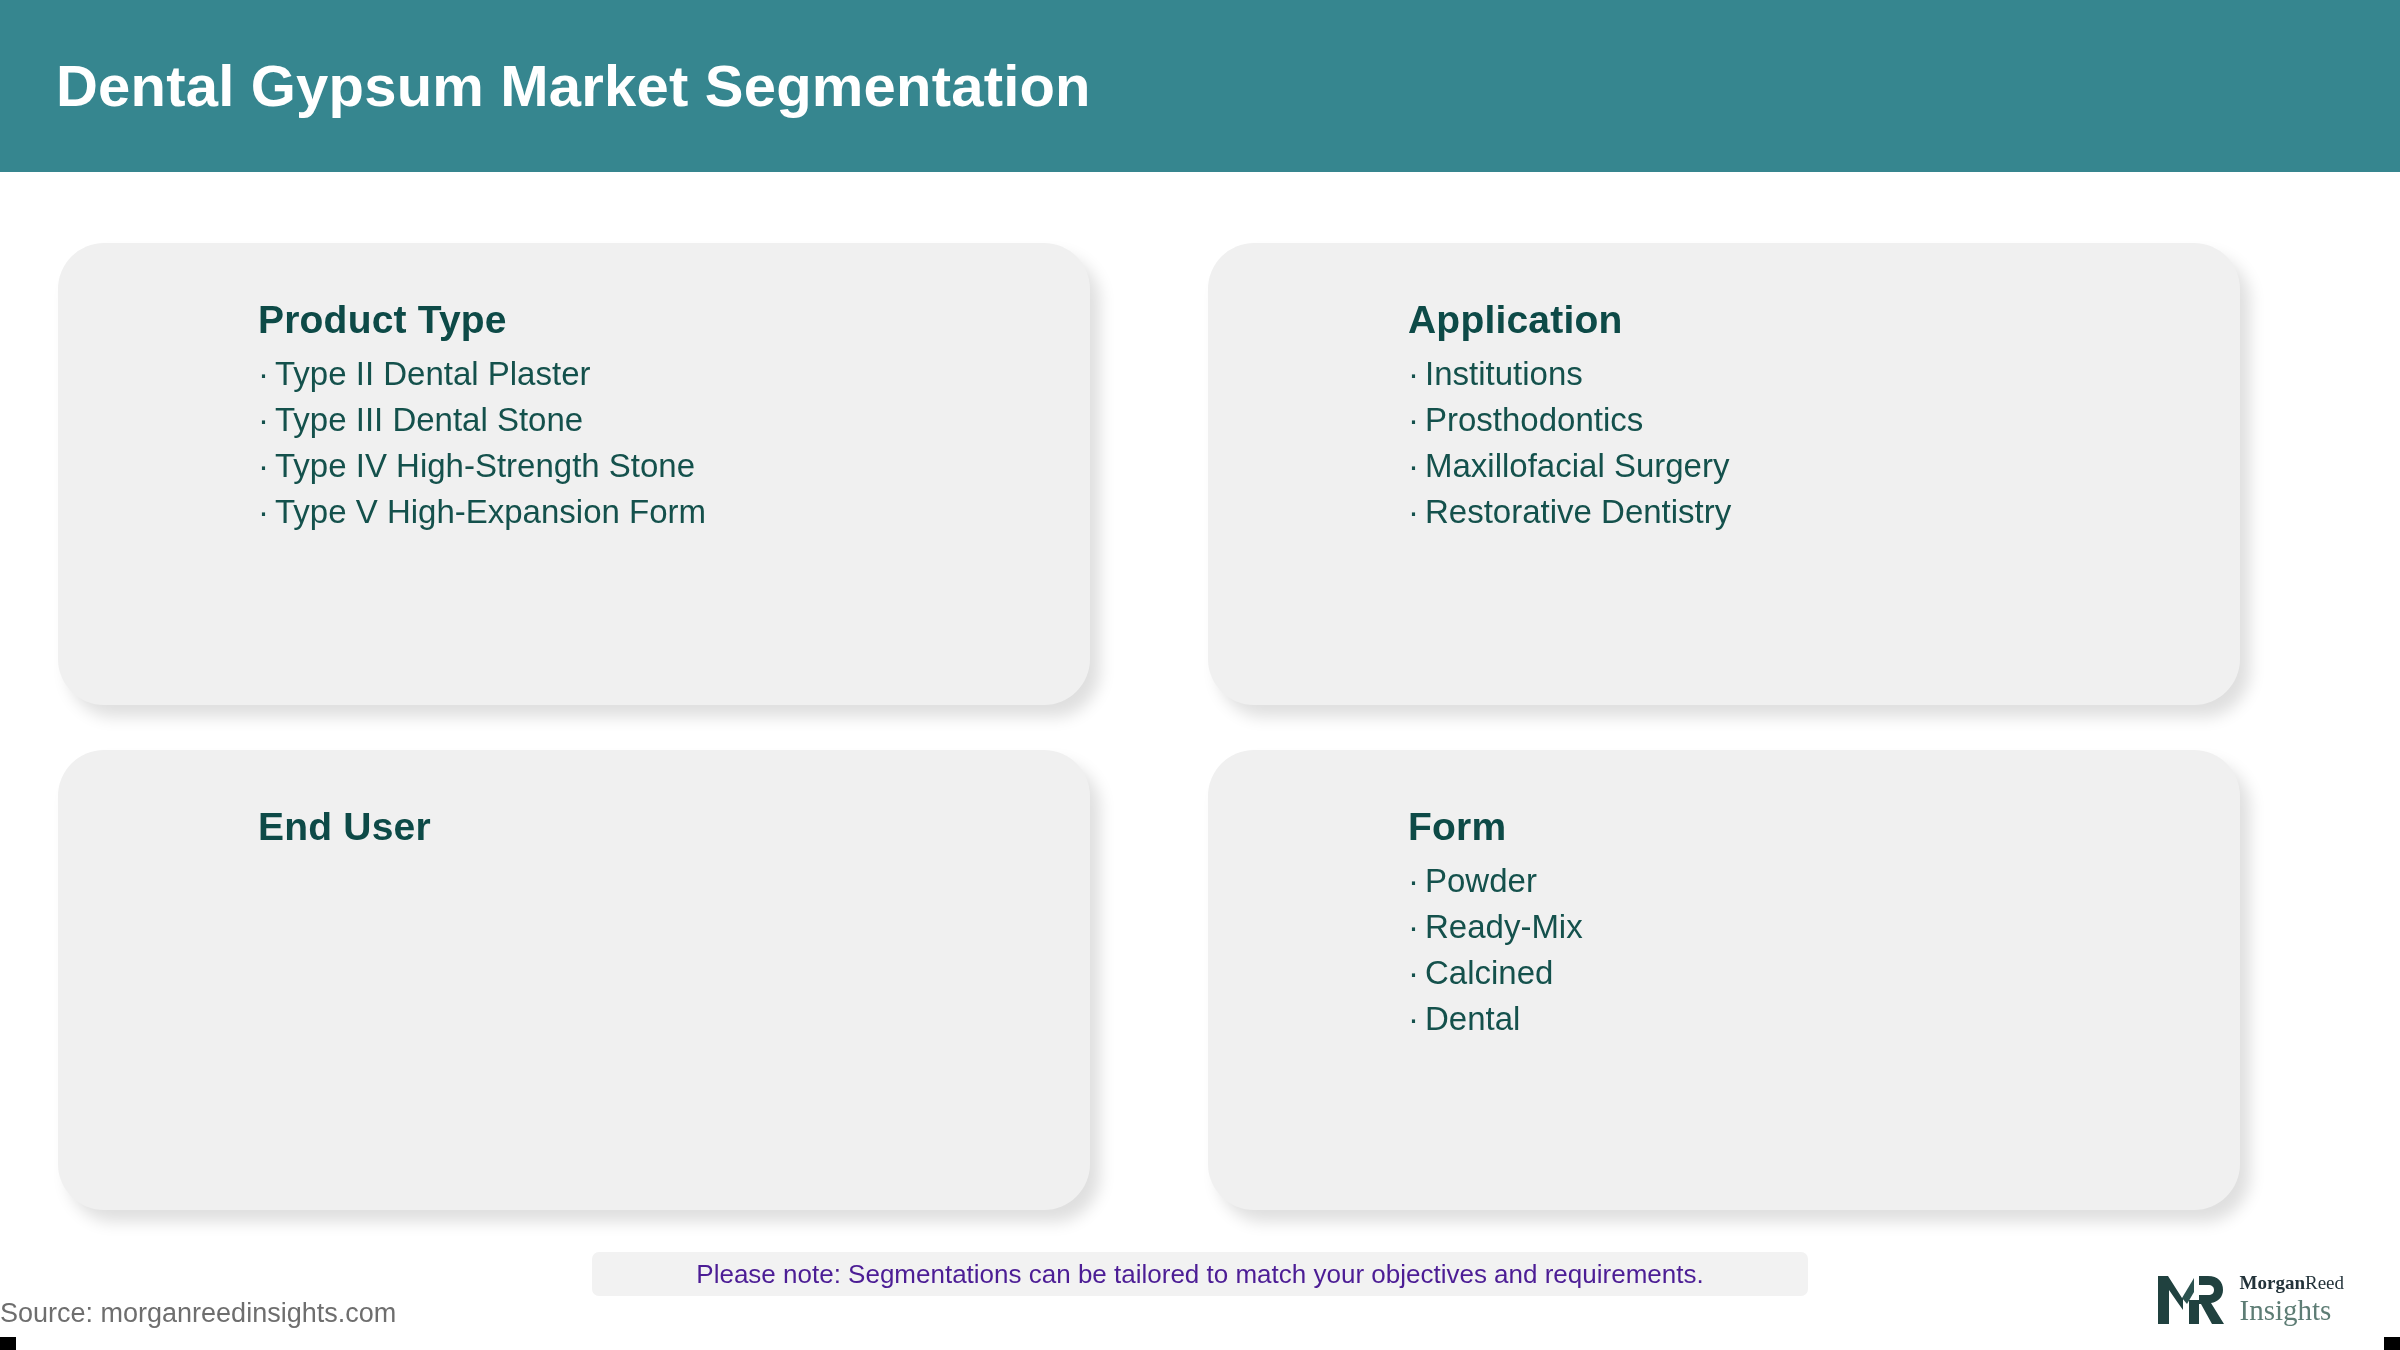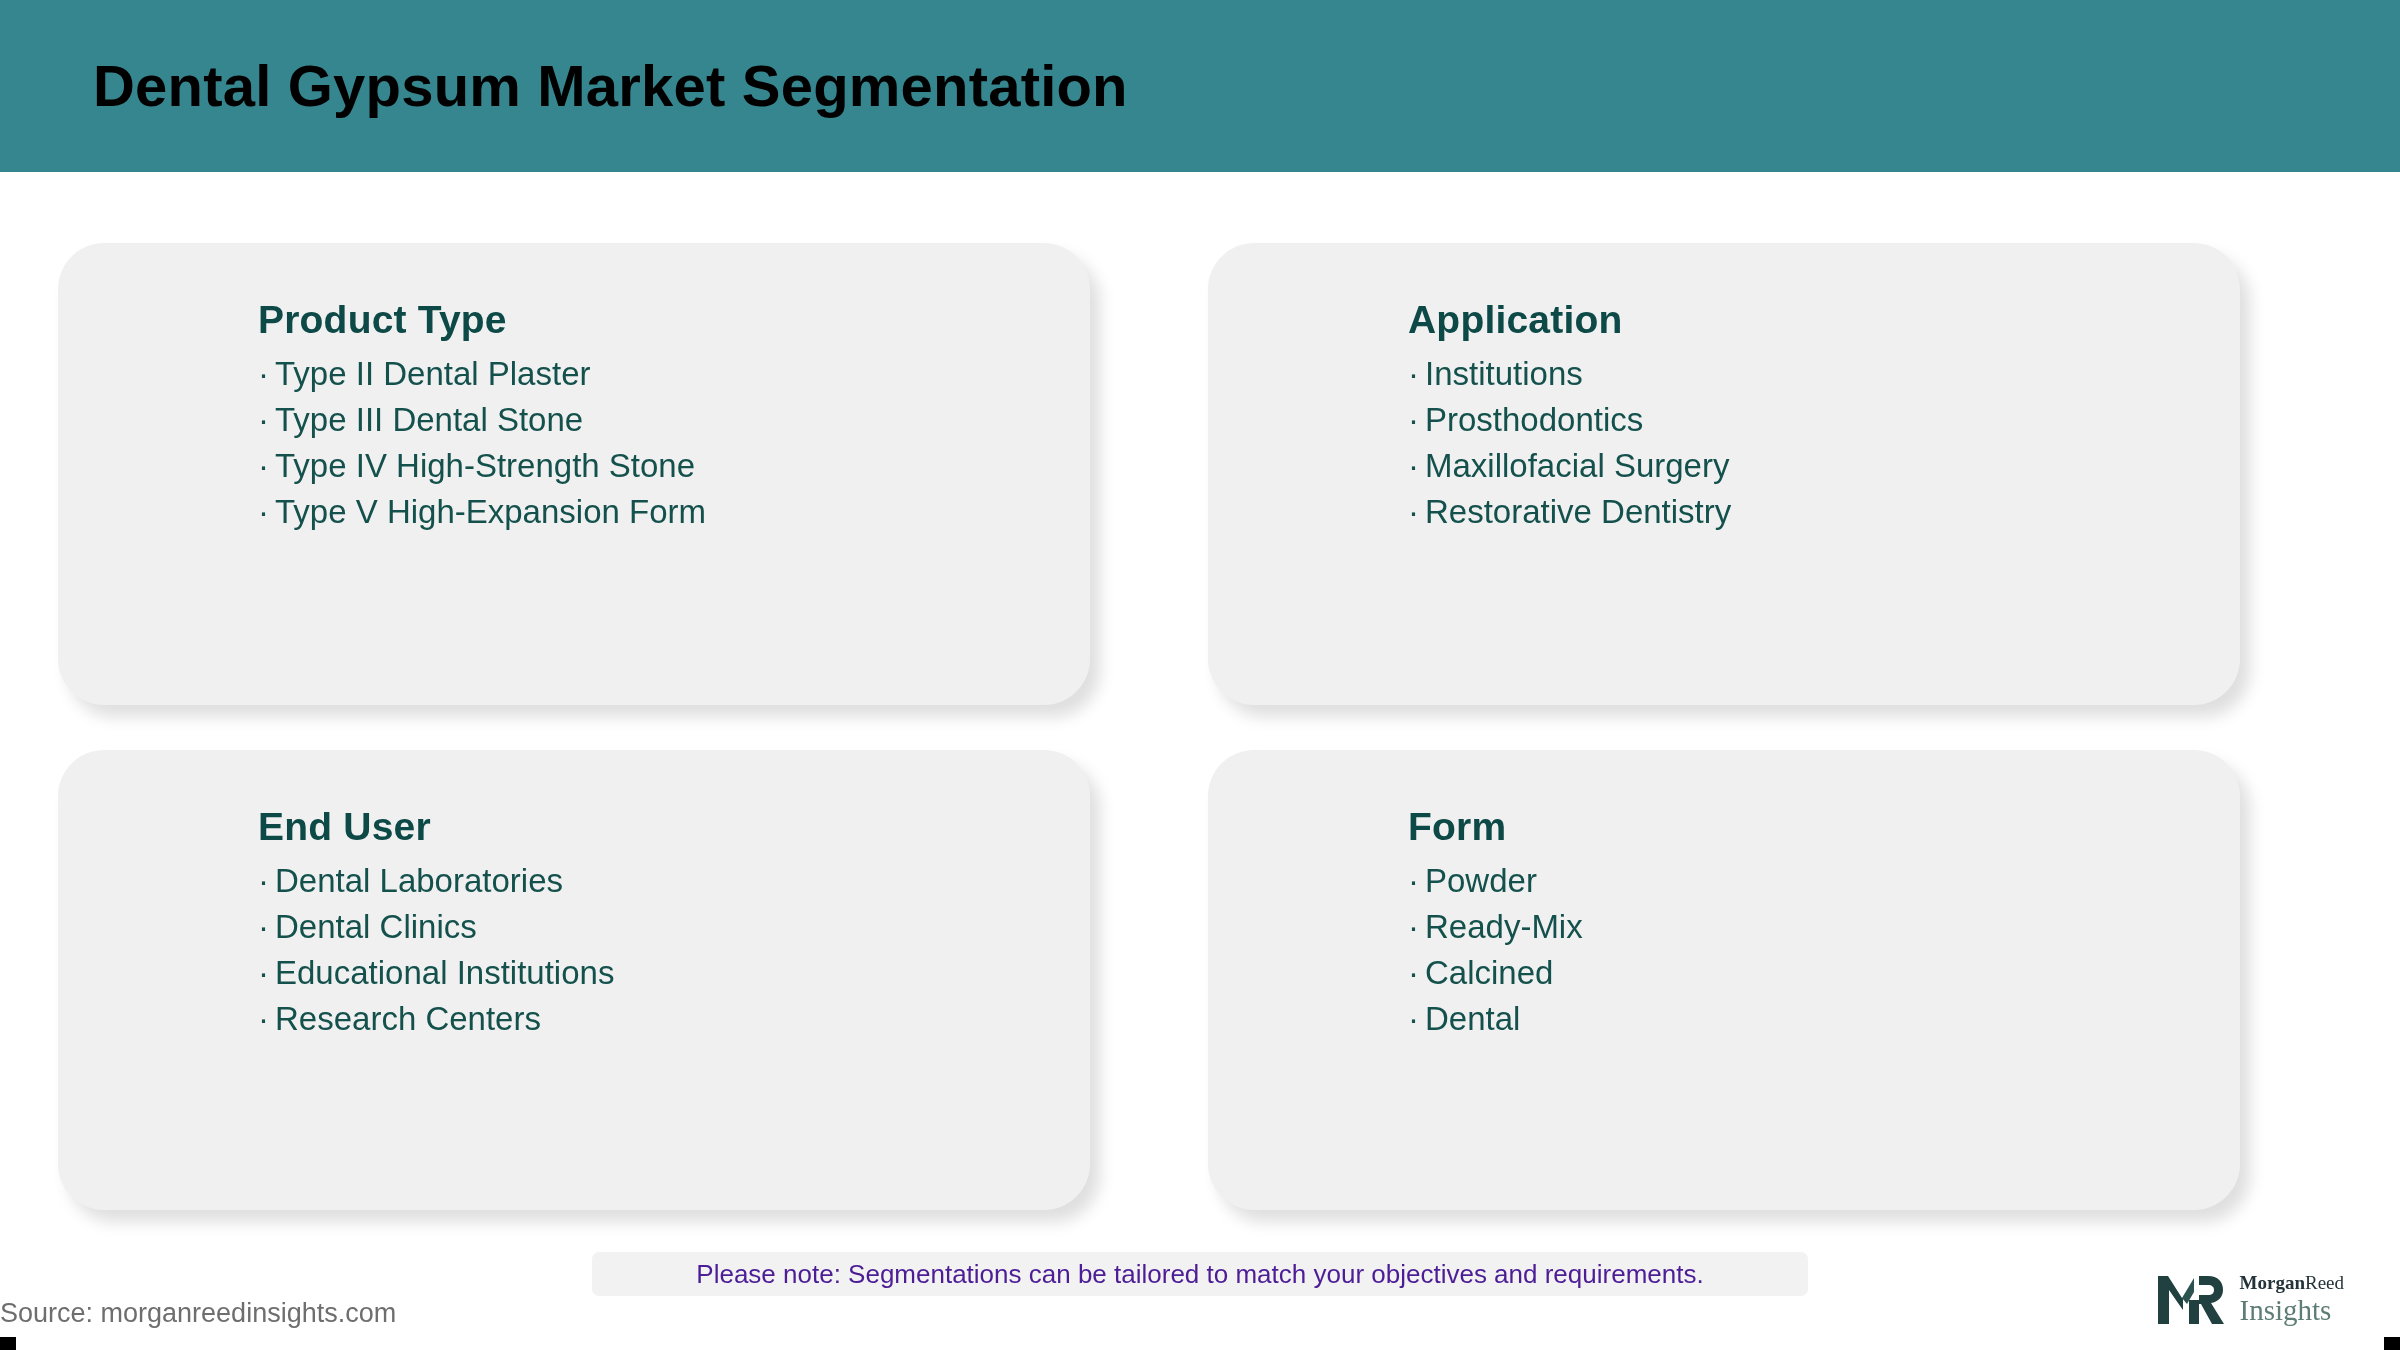--- a/index.html
+++ b/index.html
@@ -47,22 +47,22 @@
   .header {
     position: absolute;
     top: 0; left: 0;
     width: 2400px;
     height: 172px;
     background: #36868f;
     display: flex;
     align-items: center;
   }
   .header-title {
-    margin-left: 93px;
-    color: #000000;
+    margin-left: 56px;
+    color: #ffffff;
     font-size: 58px;
     font-weight: bold;
     letter-spacing: 0.2px;
     line-height: 1;
   }
 
   
   .card {
     position: absolute;
     background: #f0f0f0;
@@ -192,26 +192,20 @@
     <ul class="card-list">
       <li><span class="bullet">·</span><span>Institutions</span></li>
       <li><span class="bullet">·</span><span>Prosthodontics</span></li>
       <li><span class="bullet">·</span><span>Maxillofacial Surgery</span></li>
       <li><span class="bullet">·</span><span>Restorative Dentistry</span></li>
     </ul>
   </div>
 
   <div class="card card-eu">
     <div class="card-heading">End User</div>
-    <ul class="card-list">
-      <li><span class="bullet">·</span><span>Dental Laboratories</span></li>
-      <li><span class="bullet">·</span><span>Dental Clinics</span></li>
-      <li><span class="bullet">·</span><span>Educational Institutions</span></li>
-      <li><span class="bullet">·</span><span>Research Centers</span></li>
-    </ul>
   </div>
 
   <div class="card card-fm">
     <div class="card-heading">Form</div>
     <ul class="card-list">
       <li><span class="bullet">·</span><span>Powder</span></li>
       <li><span class="bullet">·</span><span>Ready-Mix</span></li>
       <li><span class="bullet">·</span><span>Calcined</span></li>
       <li><span class="bullet">·</span><span>Dental</span></li>
     </ul>

